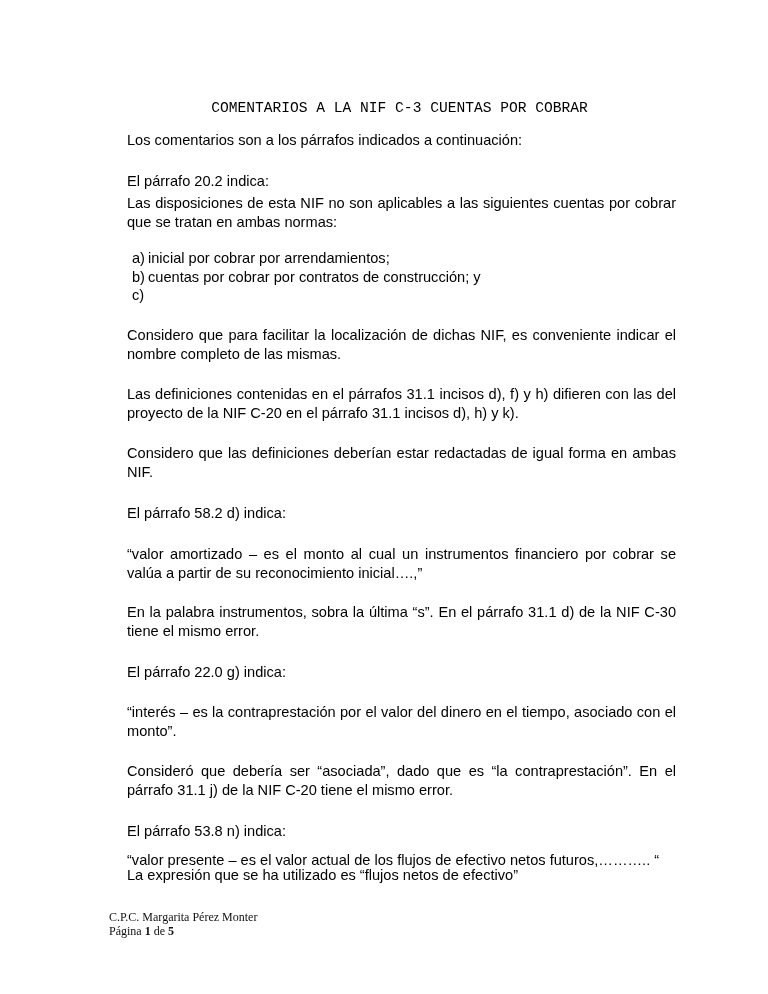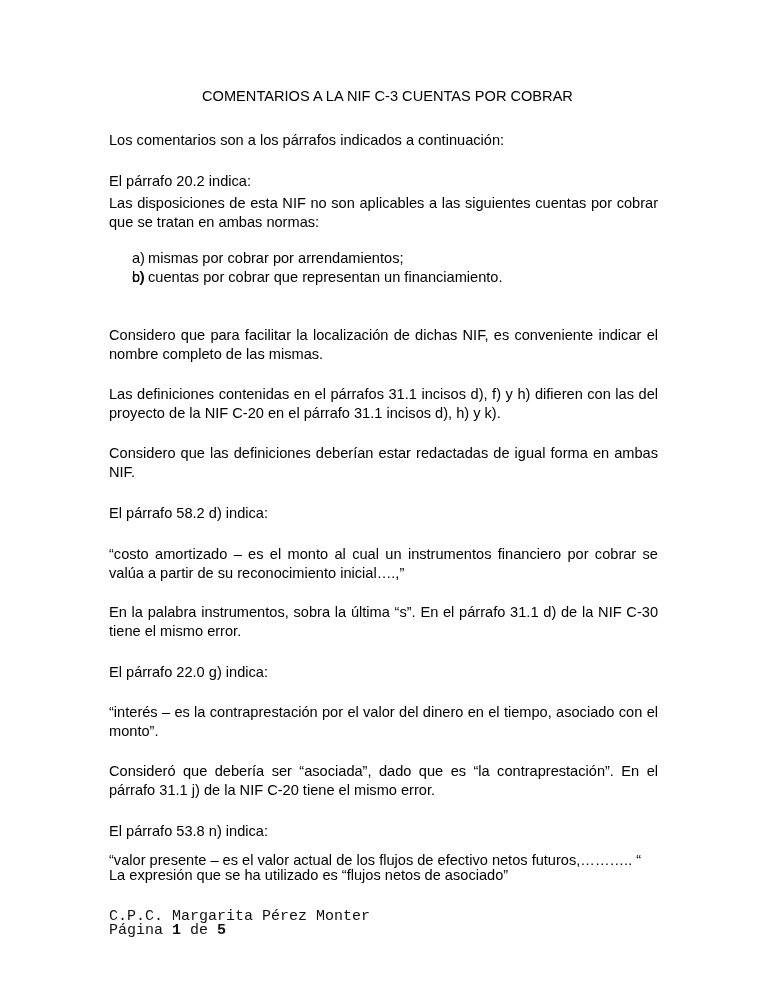--- a/index.html
+++ b/index.html
@@ -22,27 +22,28 @@
     width: 549px;
   }
   .title {
     position: absolute;
     top: 83px;
     left: 0;
     width: 549px;
     text-align: center;
     font-size: 14.6px;
     line-height: 18px;
-    margin: 4px;
+    margin: 16px;
     font-weight: normal;
     white-space: nowrap;
+    font-family: Liberation Mono, monospace;
   }
   .p {
     position: absolute;
-    left: 0;
+    left: 18px;
     width: 549px;
     font-size: 14.6px;
     line-height: 19px;
     margin: 0;
     text-align: justify;
     text-align-last: left;
   }
   .p.nojust {
     text-align: left;
   }
@@ -63,22 +64,22 @@
   }
   .list .marker {
     position: absolute;
     left: 0;
     top: 0;
   }
   .footer {
     position: absolute;
     left: 0;
     top: 910px;
-    font-family: Liberation Mono, monospace;
-    font-size: 15px;
+    font-family: Liberation Serif, serif;
+    font-size: 12px;
     line-height: 14px;
     color: #111;
   }
   .footer b { font-weight: bold; }
 </style>
 </head>
 <body>
 
 <div class="page">
 
@@ -86,54 +87,54 @@
 
   <p class="p" style="top:131px">Los comentarios son a los párrafos indicados a continuación:</p>
 
   <p class="p" style="top:172px">El párrafo 20.2 indica:</p>
 
   <p class="p" style="top:194px">Las disposiciones de esta NIF no son aplicables a las siguientes cuentas por cobrar que se tratan en ambas normas:</p>
 
   <ul class="list">
     <li>
       <span class="marker">a)</span>
-      <span>mismas por cobrar por arrendamientos;</span>
+      <span>inicial por cobrar por arrendamientos;</span>
     </li>
     <li>
       <span class="marker">b)</span>
+      <span>cuentas por cobrar por contratos de construcción; y</span>
     </li>
     <li>
       <span class="marker">c)</span>
-      <span>cuentas por cobrar  que representan un financiamiento.</span>
     </li>
   </ul>
 
   <p class="p" style="top:326px">Considero que para facilitar la localización de dichas NIF, es conveniente indicar el nombre completo de las mismas.</p>
 
   <p class="p" style="top:385px">Las definiciones contenidas en el párrafos 31.1 incisos d), f) y h)  difieren con las del proyecto de la NIF C-20 en el párrafo 31.1 incisos d), h) y k).</p>
 
   <p class="p" style="top:444px">Considero que las definiciones deberían estar redactadas de igual forma en ambas NIF.</p>
 
   <p class="p" style="top:504px">El párrafo 58.2 d) indica:</p>
 
-  <p class="p" style="top:545px">“costo amortizado – es el monto al cual  un instrumentos financiero  por cobrar se valúa  a partir de su reconocimiento inicial….,”</p>
+  <p class="p" style="top:545px">“valor amortizado – es el monto al cual  un instrumentos financiero  por cobrar se valúa  a partir de su reconocimiento inicial….,”</p>
 
   <p class="p" style="top:603px">En la palabra instrumentos, sobra la última “s”.  En el párrafo 31.1 d) de la NIF C-30 tiene el mismo error.</p>
 
   <p class="p" style="top:663px">El párrafo 22.0 g) indica:</p>
 
   <p class="p" style="top:703px">“interés – es la contraprestación por el valor del dinero en el tiempo, asociado con el monto”.</p>
 
   <p class="p" style="top:762px">Consideró que debería ser “asociada”, dado que es “la contraprestación”. En el párrafo 31.1 j) de la NIF C-20 tiene el mismo error.</p>
 
   <p class="p" style="top:822px">El párrafo 53.8 n) indica:</p>
 
   <p class="p" style="top:851px">“valor presente – es el valor actual de los flujos de efectivo netos futuros,……….. “</p>
 
-  <p class="p nojust" style="top:866px">La expresión que se ha utilizado es “flujos netos de asociado”</p>
+  <p class="p nojust" style="top:866px">La expresión que se ha utilizado es “flujos netos de efectivo”</p>
 
   <div class="footer">
     <div>C.P.C. Margarita Pérez Monter</div>
     <div>
       <span>Página</span>
       <b>1</b>
       <span>de</span>
       <b>5</b>
     </div>
   </div>

